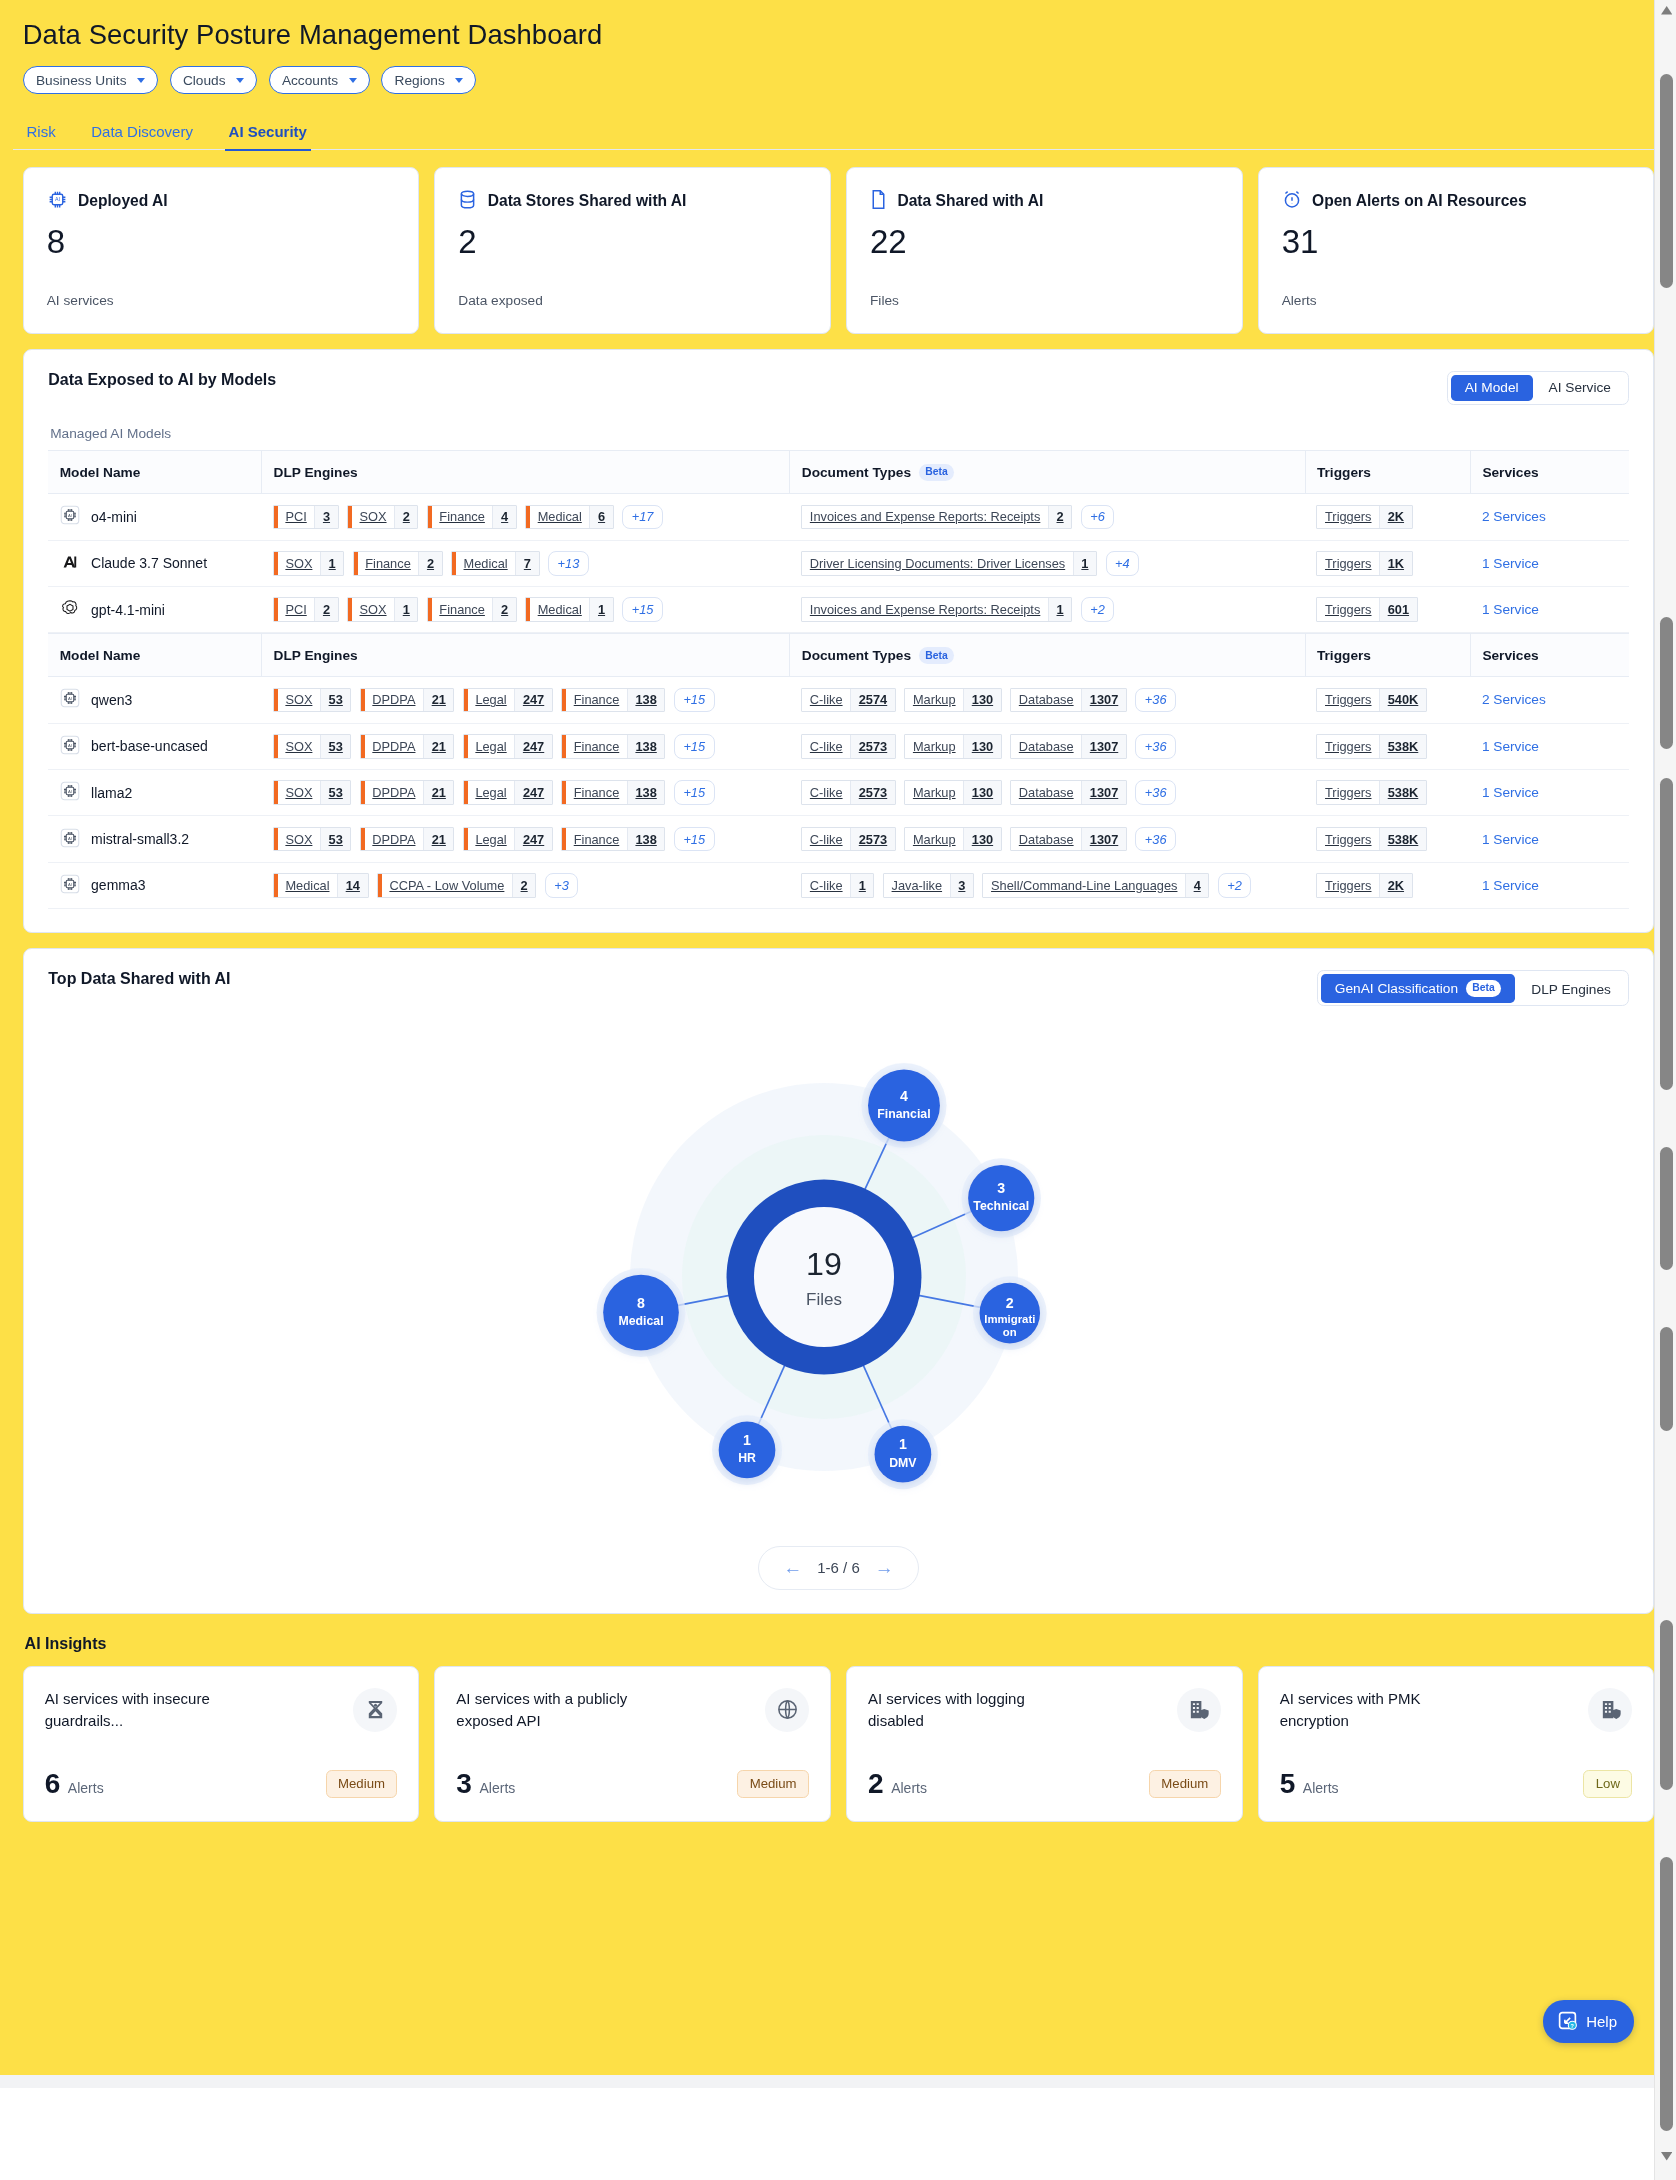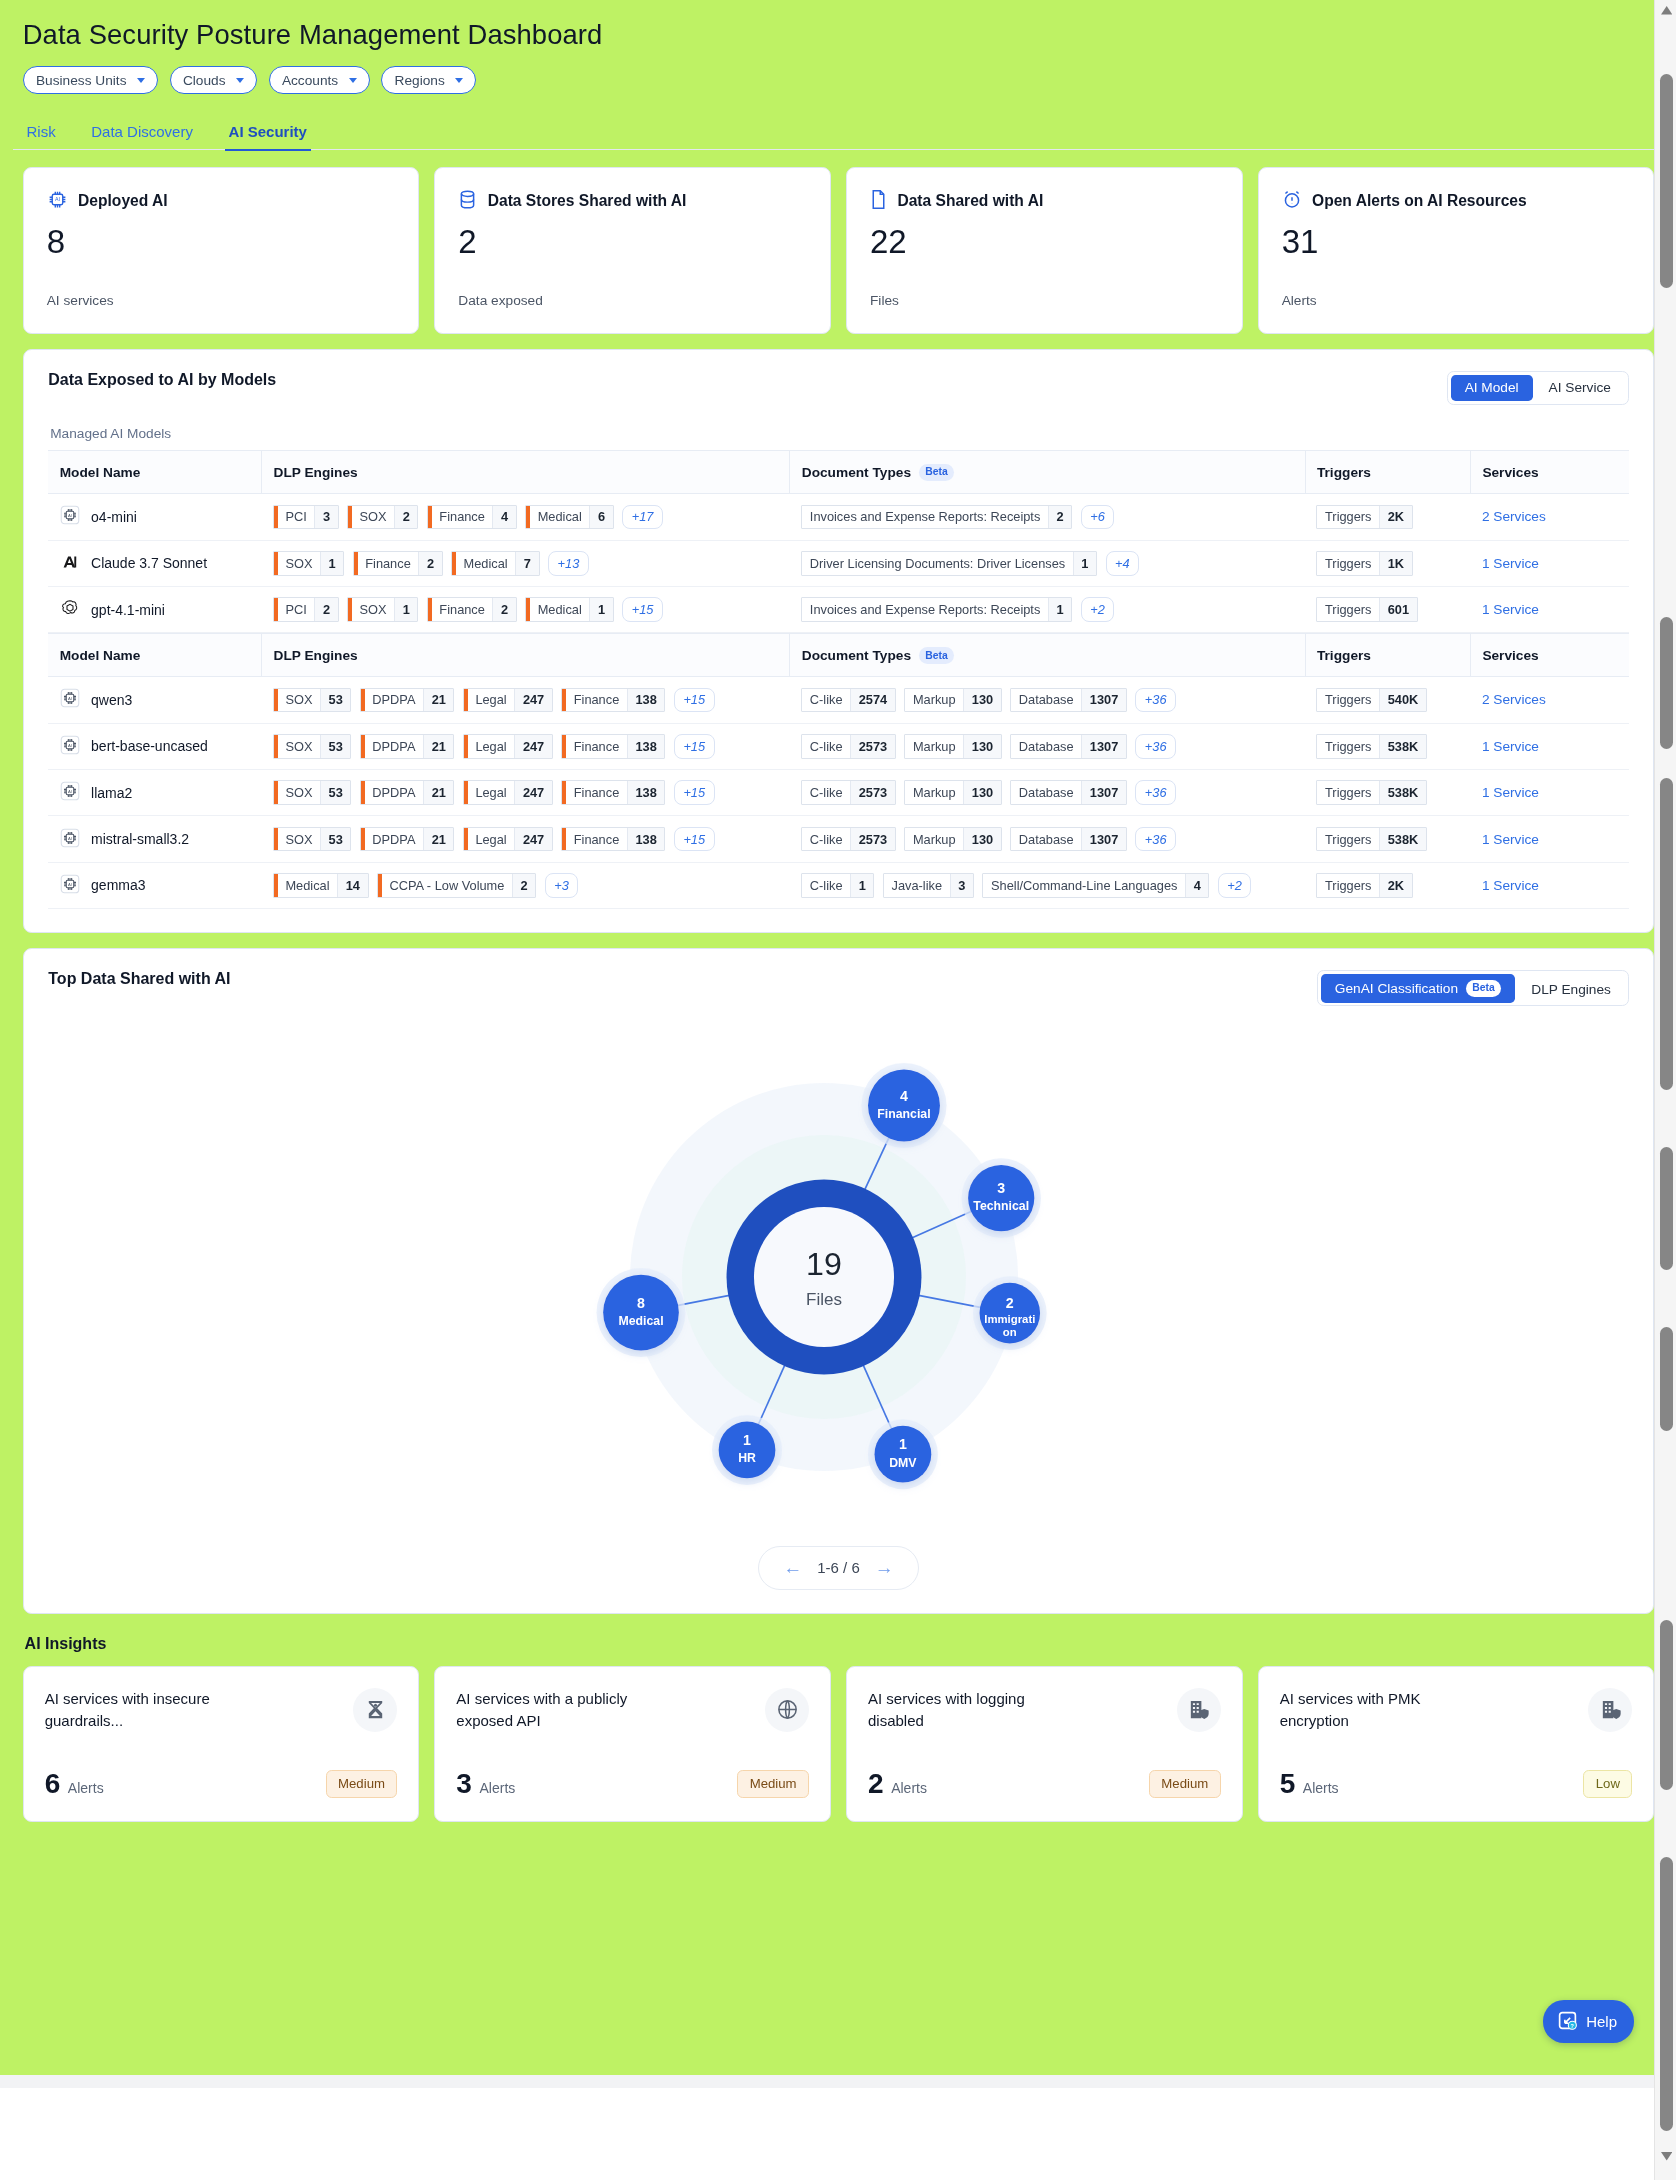--- a/index.html
+++ b/index.html
@@ -8,21 +8,21 @@
     height: 2180px;
     background: #ffffff;
     font-family: "Liberation Sans", sans-serif;
     color: #14171f;
     overflow: hidden;
   }
   .page {
     position: relative;
     width: 1677px;
     height: 2088px;
-    background: #bef264;
+    background: #fde047;
     padding: 0 13.2px 0 13.2px;
   }
   
   .scrollbar {
     position: absolute; top: 0; right: 0; width: 23px; height: 2180px;
     background: #f5f5f5; border-left: 0.9px solid #e4e4e4;
   }
   .sb-arrow { width: 23px; height: 21px; display: flex; align-items: center; justify-content: center; }
   .sb-arrow svg { display: block; }
   .sb-track { position: absolute; top: 21px; bottom: 21px; left: 0; width: 23px; }
@@ -101,21 +101,21 @@
     font-size: 13.7px; color: #27313f;
   }
   table.grid tr:last-child td { border-bottom: 0.9px solid #eef1f6; }
   .th-inner { display: inline-flex; align-items: center; gap: 7.6px; }
 
   .model-cell { display: flex; align-items: center; gap: 11.4px; }
   .model-name { font-size: 14px; color: #101828; }
   .chips { display: flex; flex-wrap: wrap; gap: 8.5px; align-items: center; }
   .chip {
     display: inline-flex; align-items: stretch; border: 0.9px solid #dde3ec;
-    border-radius: 1px; overflow: hidden; background: #fff; height: 24.6px;
+    border-radius: 1px; overflow: hidden; background: #fff; height: 24.6px; text-decoration: underline;
   }
   .chip .bar { width: 3.8px; background: #f26a22; }
   .chip .nm { padding: 0 7.6px; font-size: 12.8px; color: #3d4757; display: flex; align-items: center; }
   .chip .ct {
     padding: 0 7.6px; font-size: 12.8px; font-weight: 700; color: #1b2430;
     background: #f6f8fb; border-left: 0.9px solid #e4e9f1; display: flex; align-items: center;
   }
   .chip.plain .nm { color: #3d4757; }
   .chip-more {
     display: inline-flex; align-items: center; height: 24.6px; padding: 0 8.5px;

